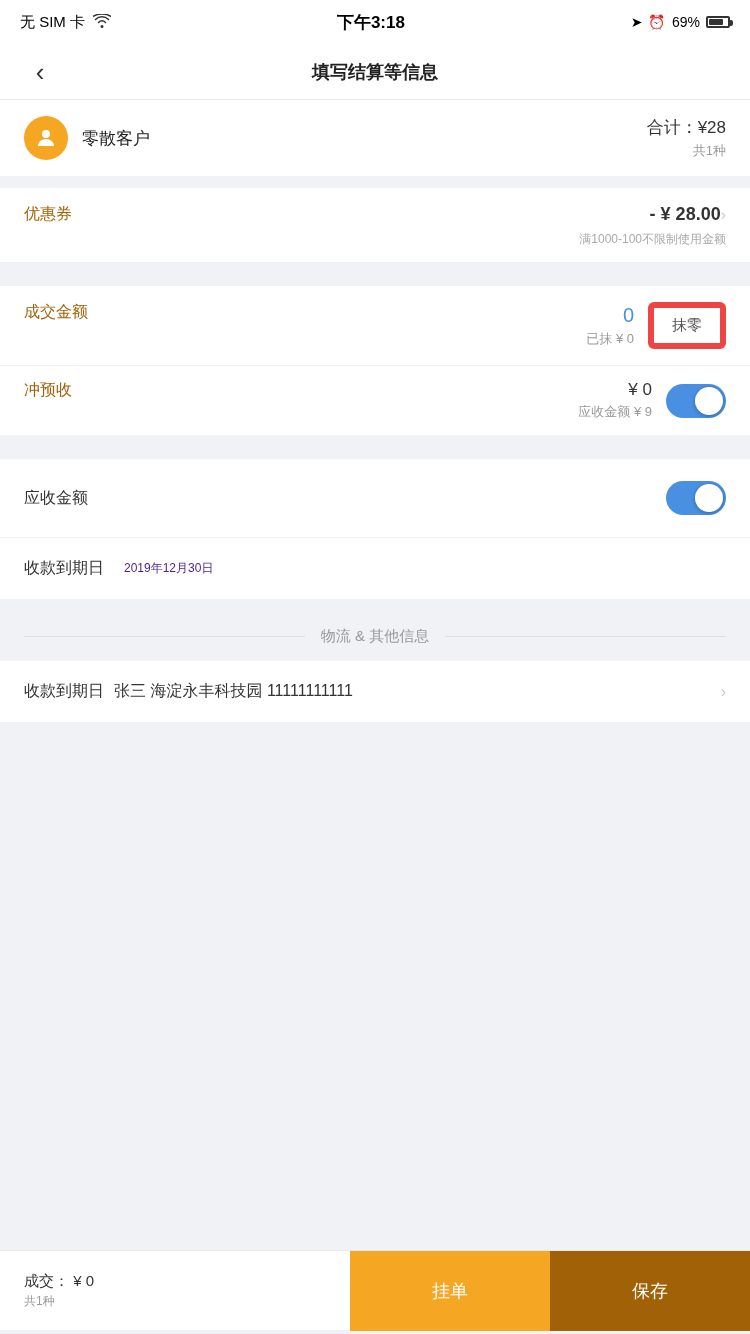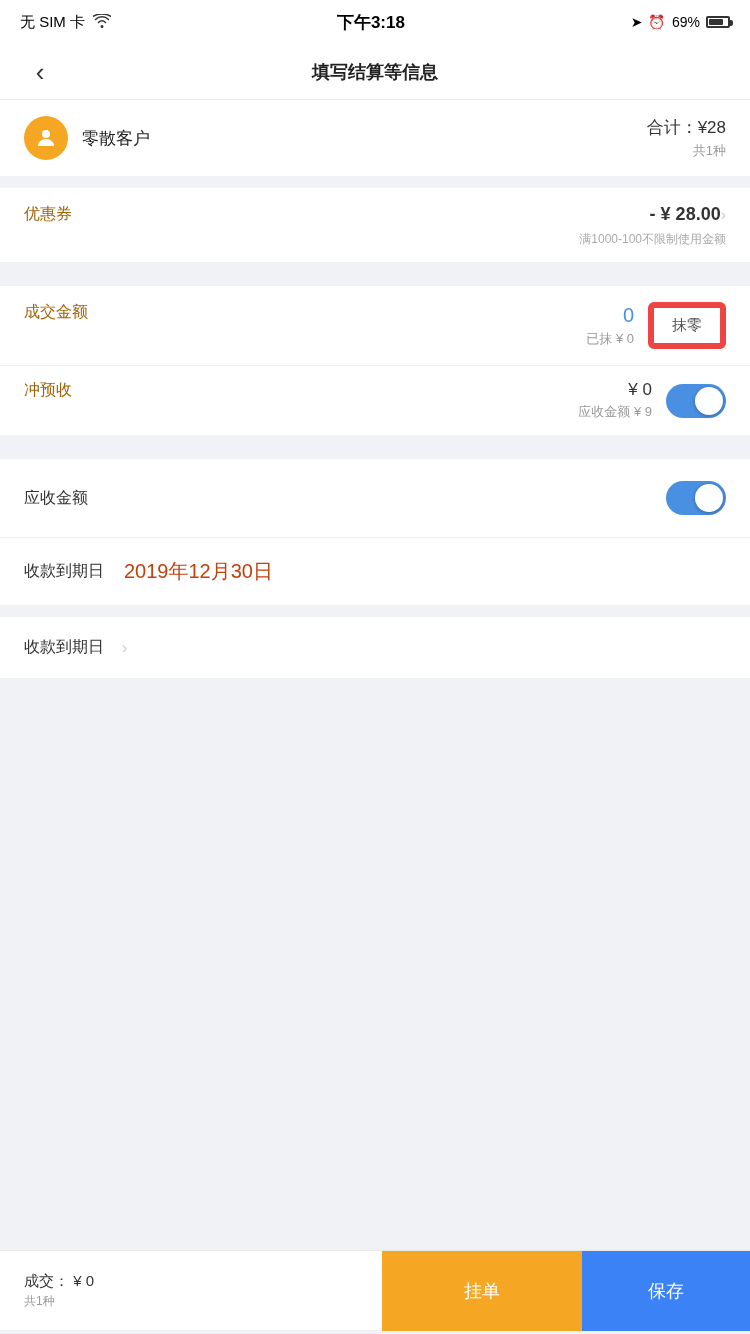--- a/index.html
+++ b/index.html
@@ -212,22 +212,22 @@
       padding: 20px 24px;
       background: #fff;
       border-top: 1px solid #f0f0f0;
     }
     .date-label {
       font-size: 16px;
       color: #333;
       margin-right: 20px;
     }
     .date-value {
-      font-size: 20px;
-      color: #c2410c;
+      font-size: 12px;
+      color: #4c1d95;
       text-align: center;
     }
 
     
     .logistics-section {
       background: #f0f2f5;
       height: 50px;
       display: flex;
       align-items: center;
       justify-content: center;
@@ -307,23 +307,23 @@
       background: #f5a623;
       display: flex;
       align-items: center;
       justify-content: center;
       font-size: 18px;
       color: #fff;
       font-weight: 500;
       cursor: pointer;
     }
     .bottom-btn-save {
-      width: 168px;
+      width: 200px;
       height: 80px;
-      background: #3b82f6;
+      background: #a16207;
       display: flex;
       align-items: center;
       justify-content: center;
       font-size: 18px;
       color: #fff;
       font-weight: 500;
       cursor: pointer;
     }
     .coupon-row {
       display: flex;
@@ -489,24 +489,29 @@
       <div class="toggle">
         <div class="toggle-knob"></div>
       </div>
     </div>
     <div class="date-row">
       <span class="date-label">收款到期日</span>
       <span class="date-value">2019年12月30日</span>
     </div>
   </div>
 
+  <div class="logistics-section">
+    <div class="logistics-line"></div>
+    <span class="logistics-text">物流 &amp; 其他信息</span>
+  </div>
 
   <div class="card">
     <div class="address-row">
       <span class="address-label">收款到期日</span>
+      <span class="address-value">张三 海淀永丰科技园 11111111111</span>
       <span class="address-chevron">›</span>
     </div>
   </div>
 
 </div>
 
 <div class="bottom-bar">
   <div class="bottom-summary">
     <div class="bottom-deal">
       <span>成交：</span>

